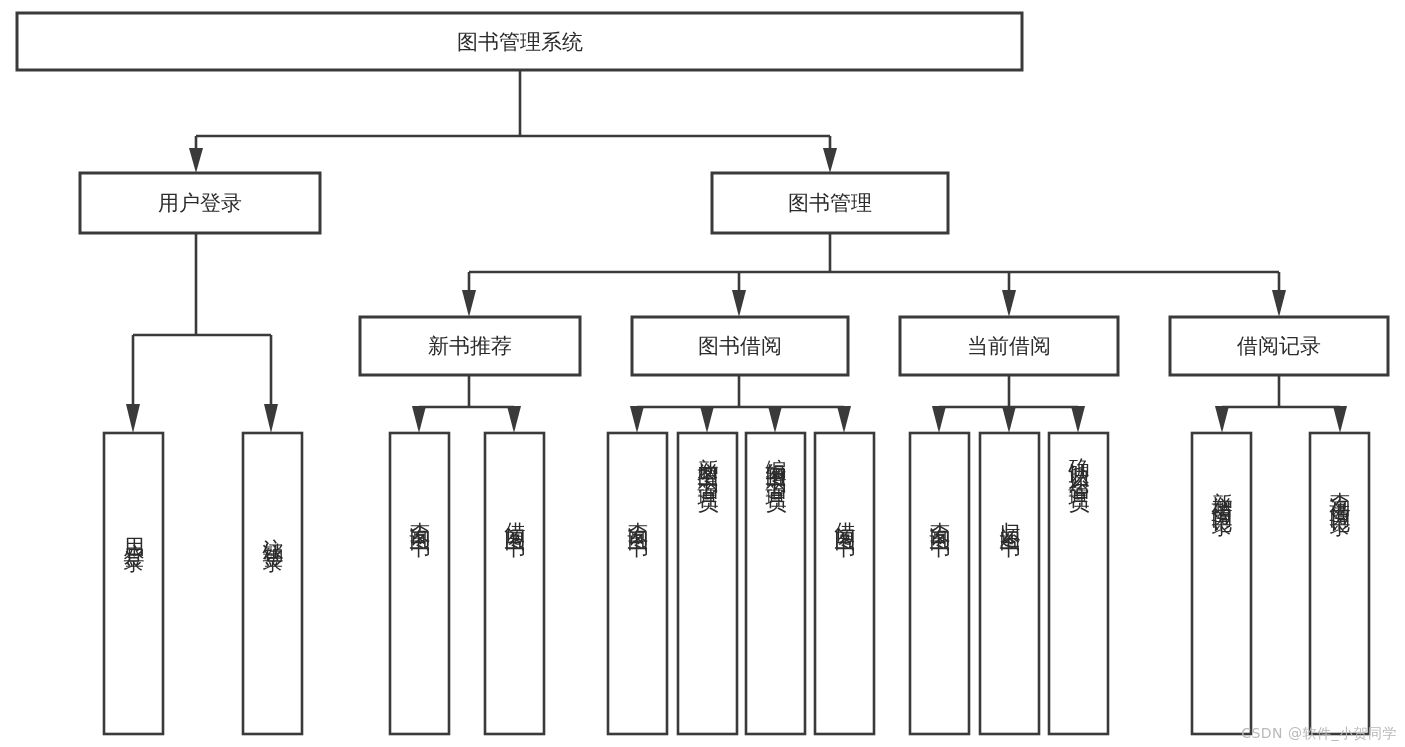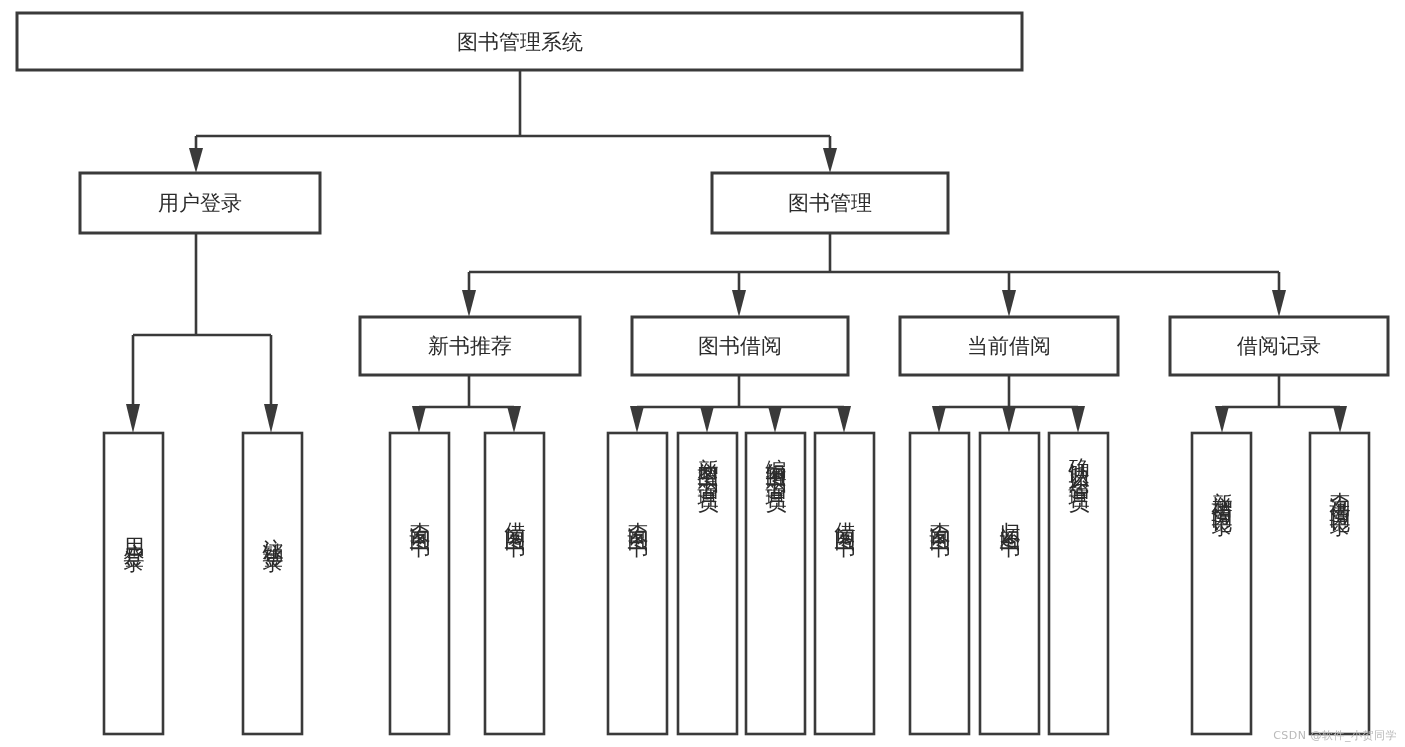--- a/index.html
+++ b/index.html
@@ -68,21 +68,21 @@
     letter-spacing: 5px;
     color: #2b2b2b;
     white-space: nowrap;
     text-align: center;
   }
   .watermark {
     position: absolute;
     right: 8px;
     bottom: 4px;
     font-family: "DejaVu Sans", "Liberation Sans", sans-serif;
-    font-size: 11px;
+    font-size: 14px;
     color: #b9b9b9;
     letter-spacing: 0.5px;
     white-space: nowrap;
     user-select: none;
   }
 </style>
 </head>
 <body>
 
 <div id="diagram-root">

